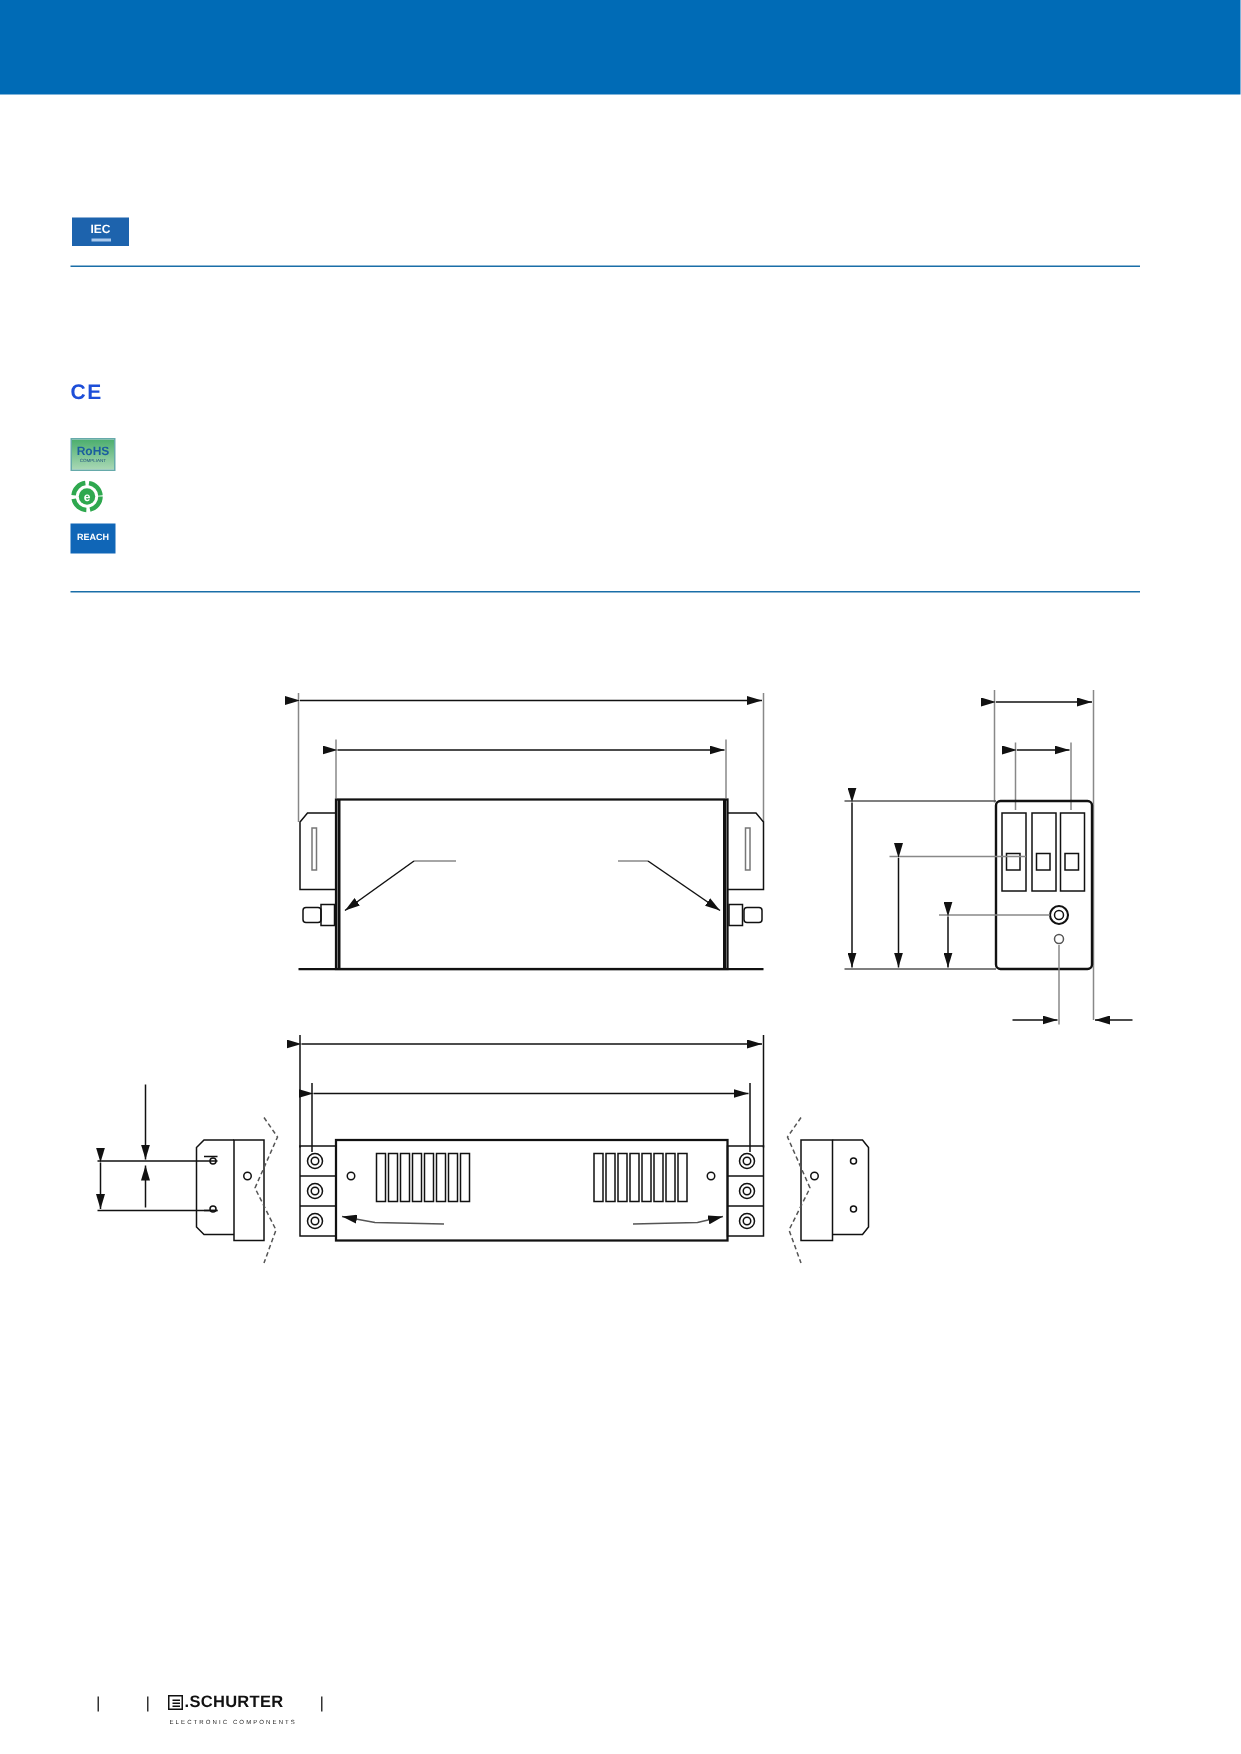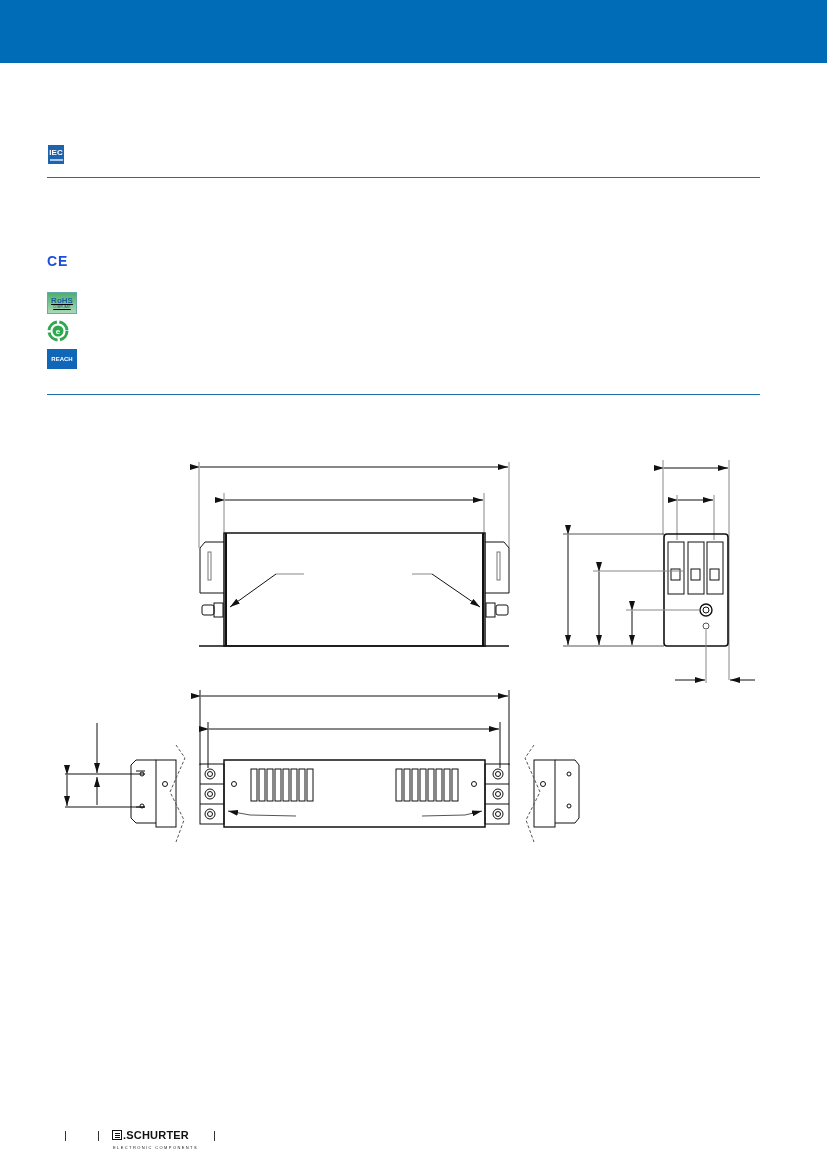--- a/index.html
+++ b/index.html
@@ -1,23 +1,23 @@
 <!DOCTYPE html>
 <html><head>
 <meta charset="utf-8">
 <style>
   html, body { margin: 0; padding: 0; background: #ffffff; }
   body { width: 827px; height: 1169px; position: relative; overflow: hidden; font-family: "Liberation Sans", sans-serif; }
   .header-band { position: absolute; left: 0; top: 0; width: 827px; height: 63px; background: #006bb6; }
   .divider { position: absolute; left: 47px; width: 713px; height: 1px; background: #1a6ea8; }
   .badge { position: absolute; display: flex; align-items: center; justify-content: center; }
-  .iec { left: 48px; top: 145px; width: 16px; height: 19px; background: #1d63ad; color: #fff; font-size: 8px; font-weight: bold; flex-direction: column; line-height: 8px; }
+  .iec { left: 48px; top: 145px; width: 38px; height: 19px; background: #1d63ad; color: #fff; font-size: 8px; font-weight: bold; flex-direction: column; line-height: 8px; }
   .iec .bar { width: 13px; height: 2px; background: #a8c8ec; margin-top: 2px; }
   .ce { left: 47px; top: 253px; font-size: 14px; font-weight: bold; color: #1d4ed8; letter-spacing: 1px; }
-  .rohs { left: 47px; top: 292px; width: 28px; height: 20px; background: linear-gradient(#4cae6e, #a9d8b5); border: 1px solid #6aa; flex-direction: column; text-decoration: underline; }
+  .rohs { left: 47px; top: 292px; width: 28px; height: 20px; background: linear-gradient(#4cae6e, #a9d8b5); border: 1px solid #6aa; flex-direction: column; }
   .rohs .t1 { font-size: 8px; font-weight: bold; color: #1b5e9e; line-height: 8px; }
   .rohs .t2 { font-size: 3px; color: #1b4f7e; line-height: 4px; }
   .eco { left: 47px; top: 320px; width: 22px; height: 22px; }
   .reach { left: 47px; top: 349px; width: 30px; height: 20px; background: #1066b7; color: #fff; font-size: 6px; font-weight: bold; }
   .drawing { position: absolute; left: 0; top: 440px; }
   .footer { position: absolute; top: 1128px; left: 0; width: 827px; height: 30px; }
   .footer .sep { position: absolute; top: 3px; width: 1px; height: 10px; background: #333; }
   .logo { position: absolute; left: 112px; top: 1129px; display: flex; align-items: center; }
   .logo-mark { width: 10px; height: 10px; border: 1.5px solid #111; box-sizing: border-box; display: flex; flex-direction: column; justify-content: center; align-items: center; margin-right: 1px; }
   .logo-mark span { display: block; width: 5px; height: 1px; background: #111; margin: 0.5px 0; }

